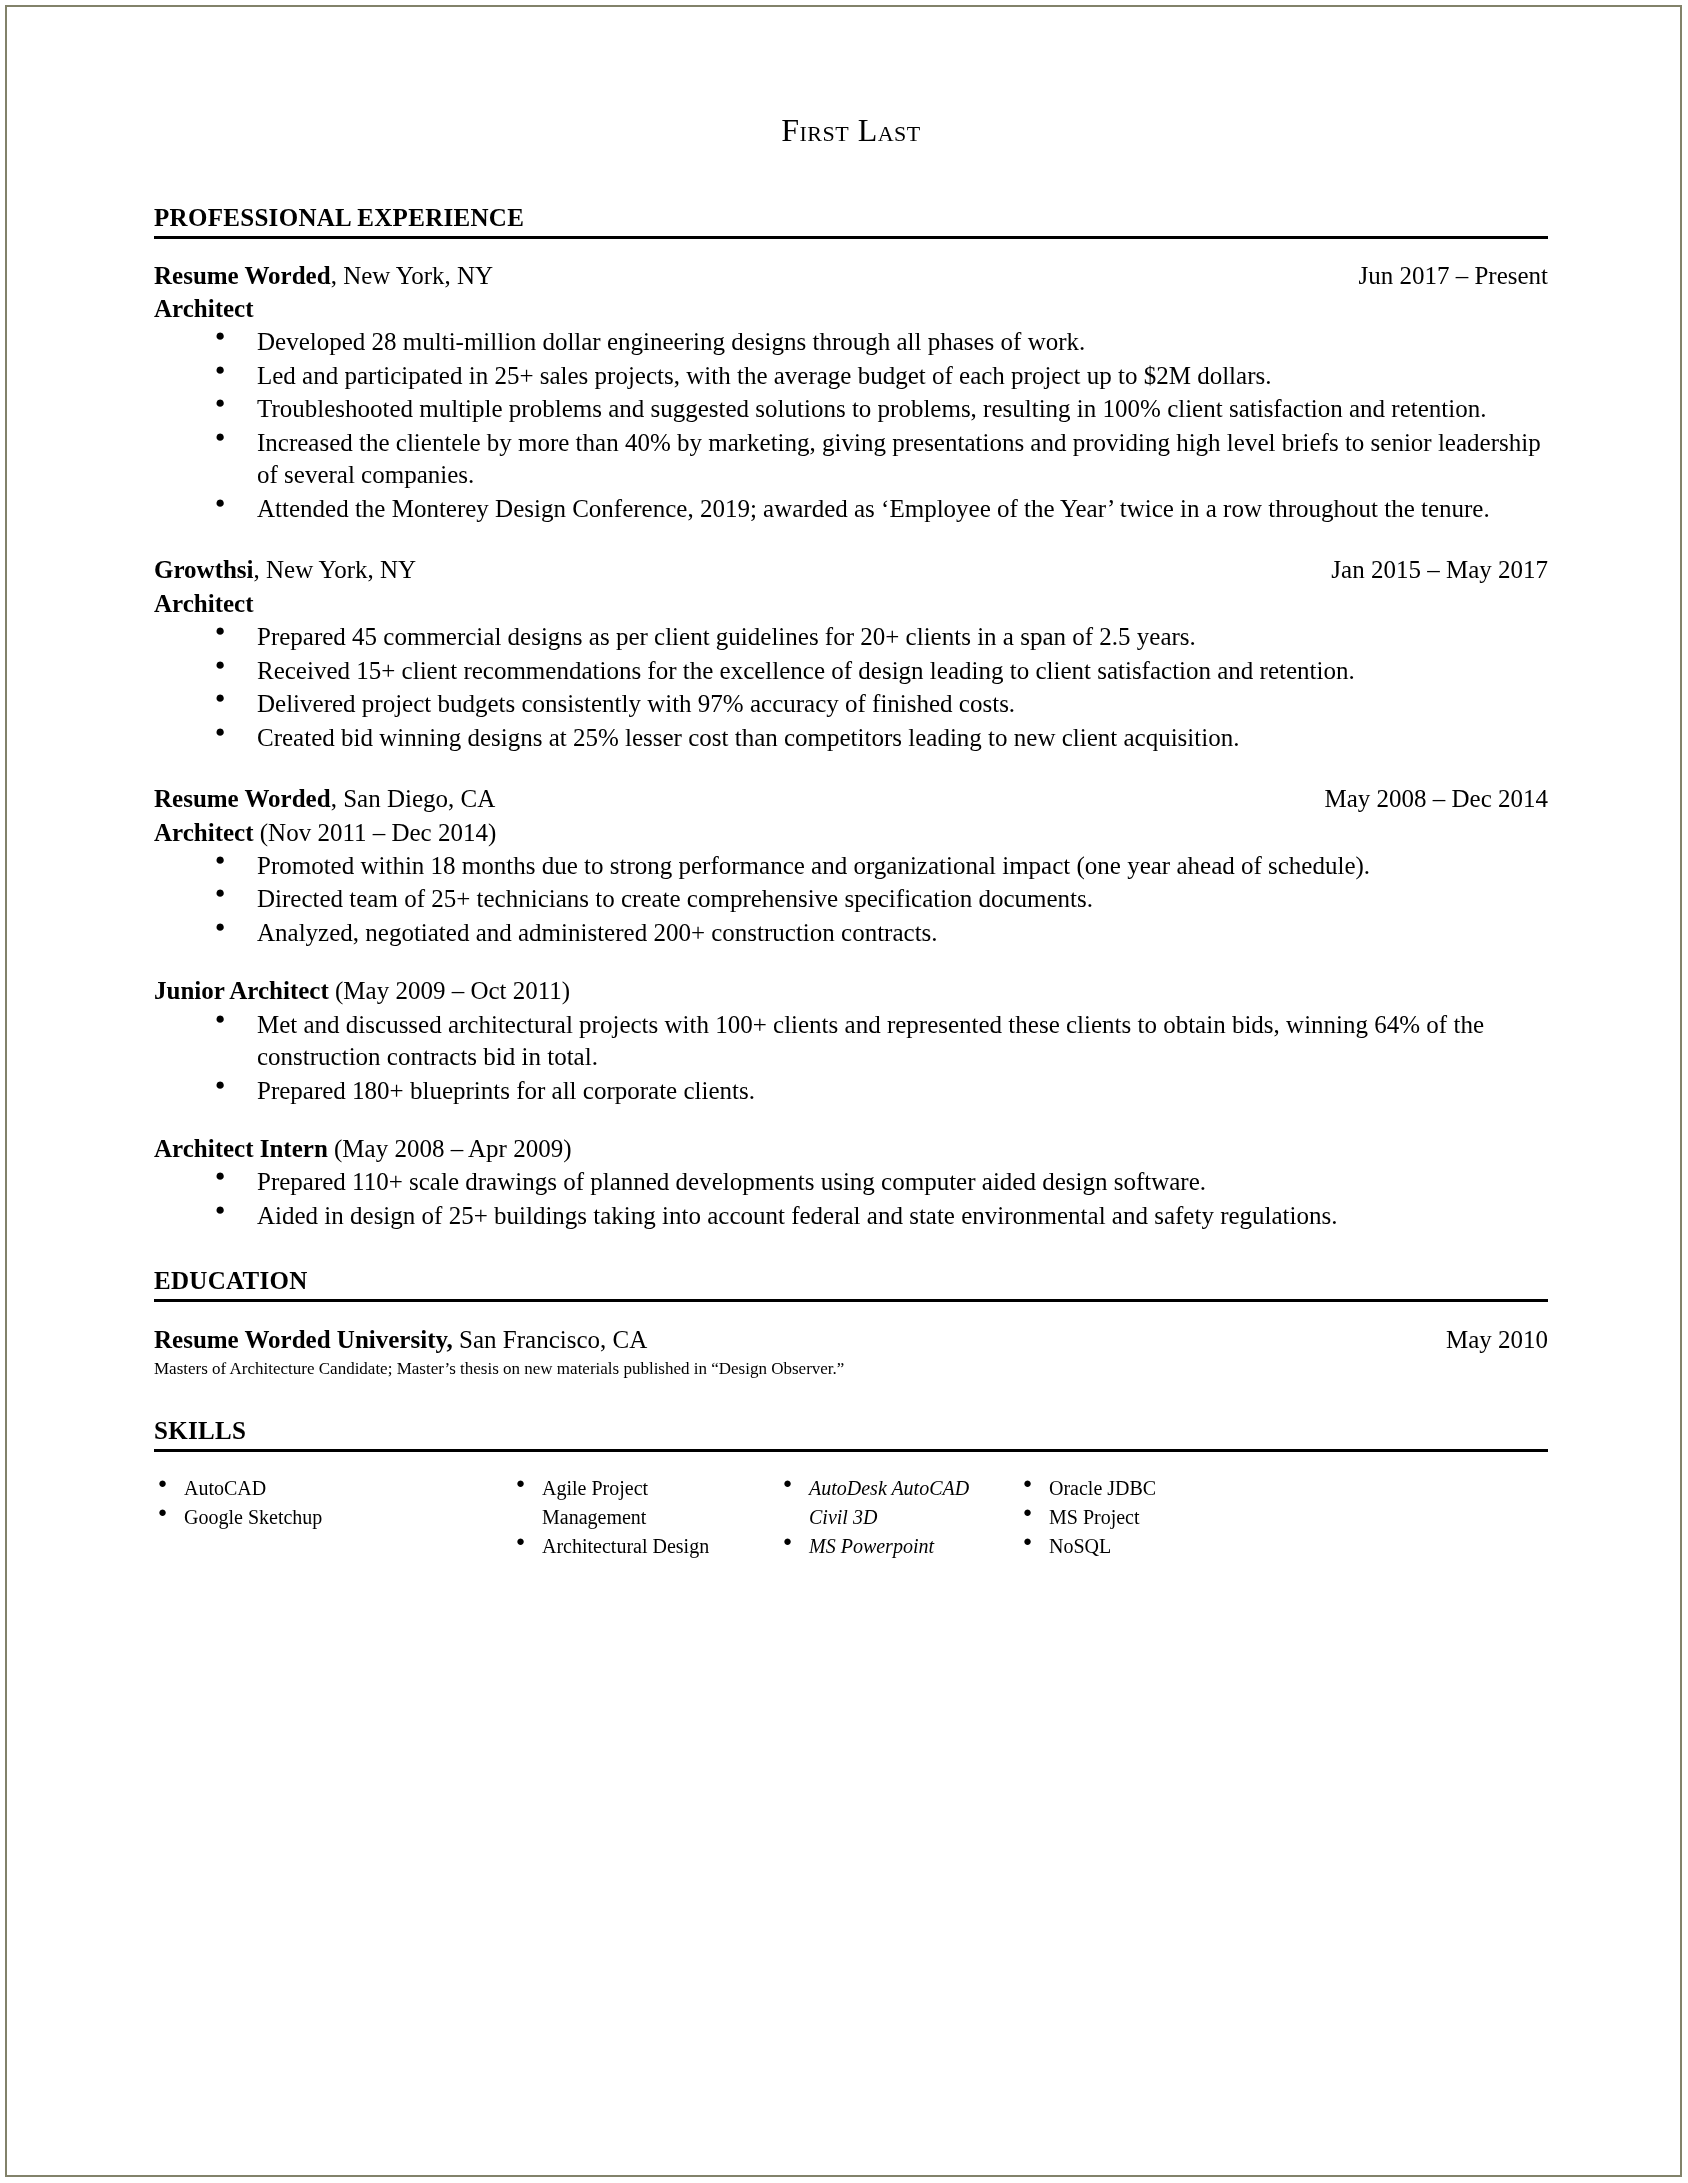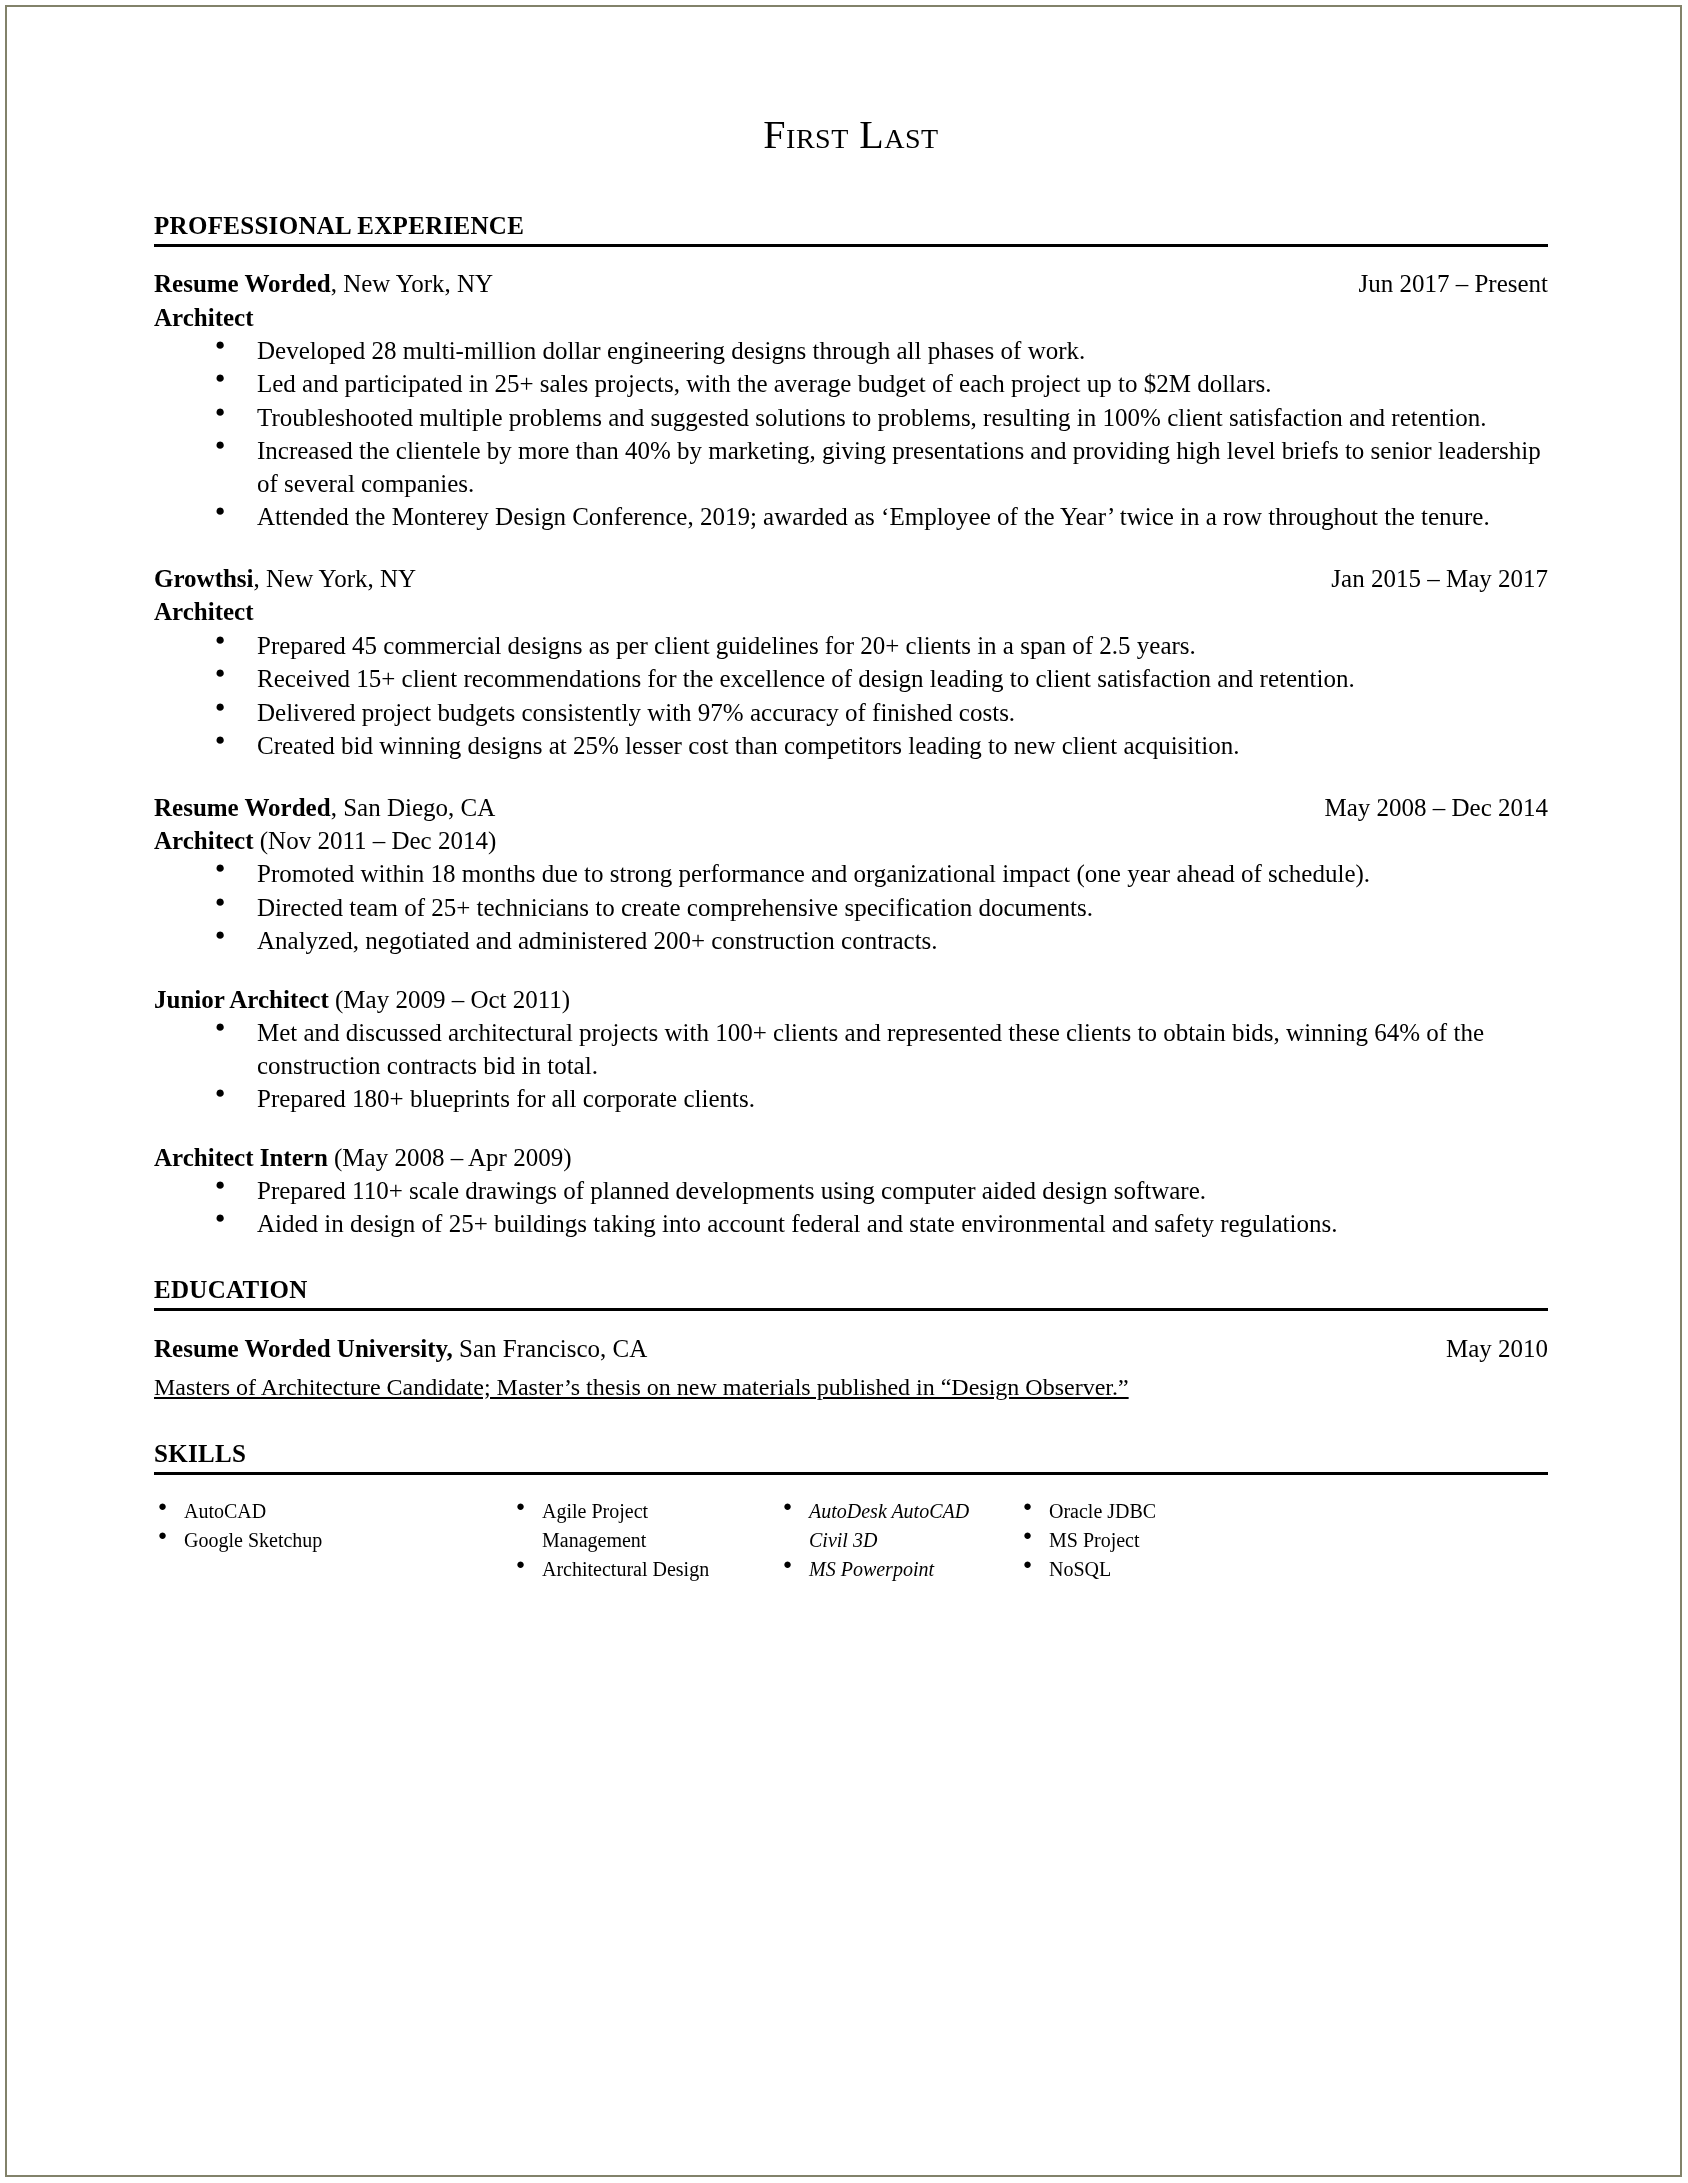--- a/index.html
+++ b/index.html
@@ -27,21 +27,21 @@
   .sheet {
     position: absolute;
     left: 147px;
     top: 0;
     width: 1394px;
   }
 
   
   .name {
     text-align: center;
-    font-size: 40px;
+    font-size: 32px;
     letter-spacing: 0.5px;
     font-variant: small-caps;
     margin-top: 107px;
     line-height: 1.05;
     white-space: nowrap;
   }
   .contact {
     text-align: center;
     font-size: 24px;
     margin-top: 16px;
@@ -117,24 +117,23 @@
   
   .edu-head {
     display: flex;
     justify-content: space-between;
     align-items: baseline;
     font-size: 25px;
     line-height: 1.25;
     margin-top: 22px;
   }
   .edu-detail {
-    font-size: 24px;
+    font-size: 17px;
     line-height: 1.3;
-    margin-top: 8px;
-    text-decoration: underline;
+    margin-top: 2px;
   }
 
   
   .skills-grid {
     display: flex;
     margin-top: 22px;
   }
   .skill-col {
     box-sizing: border-box;
   }

